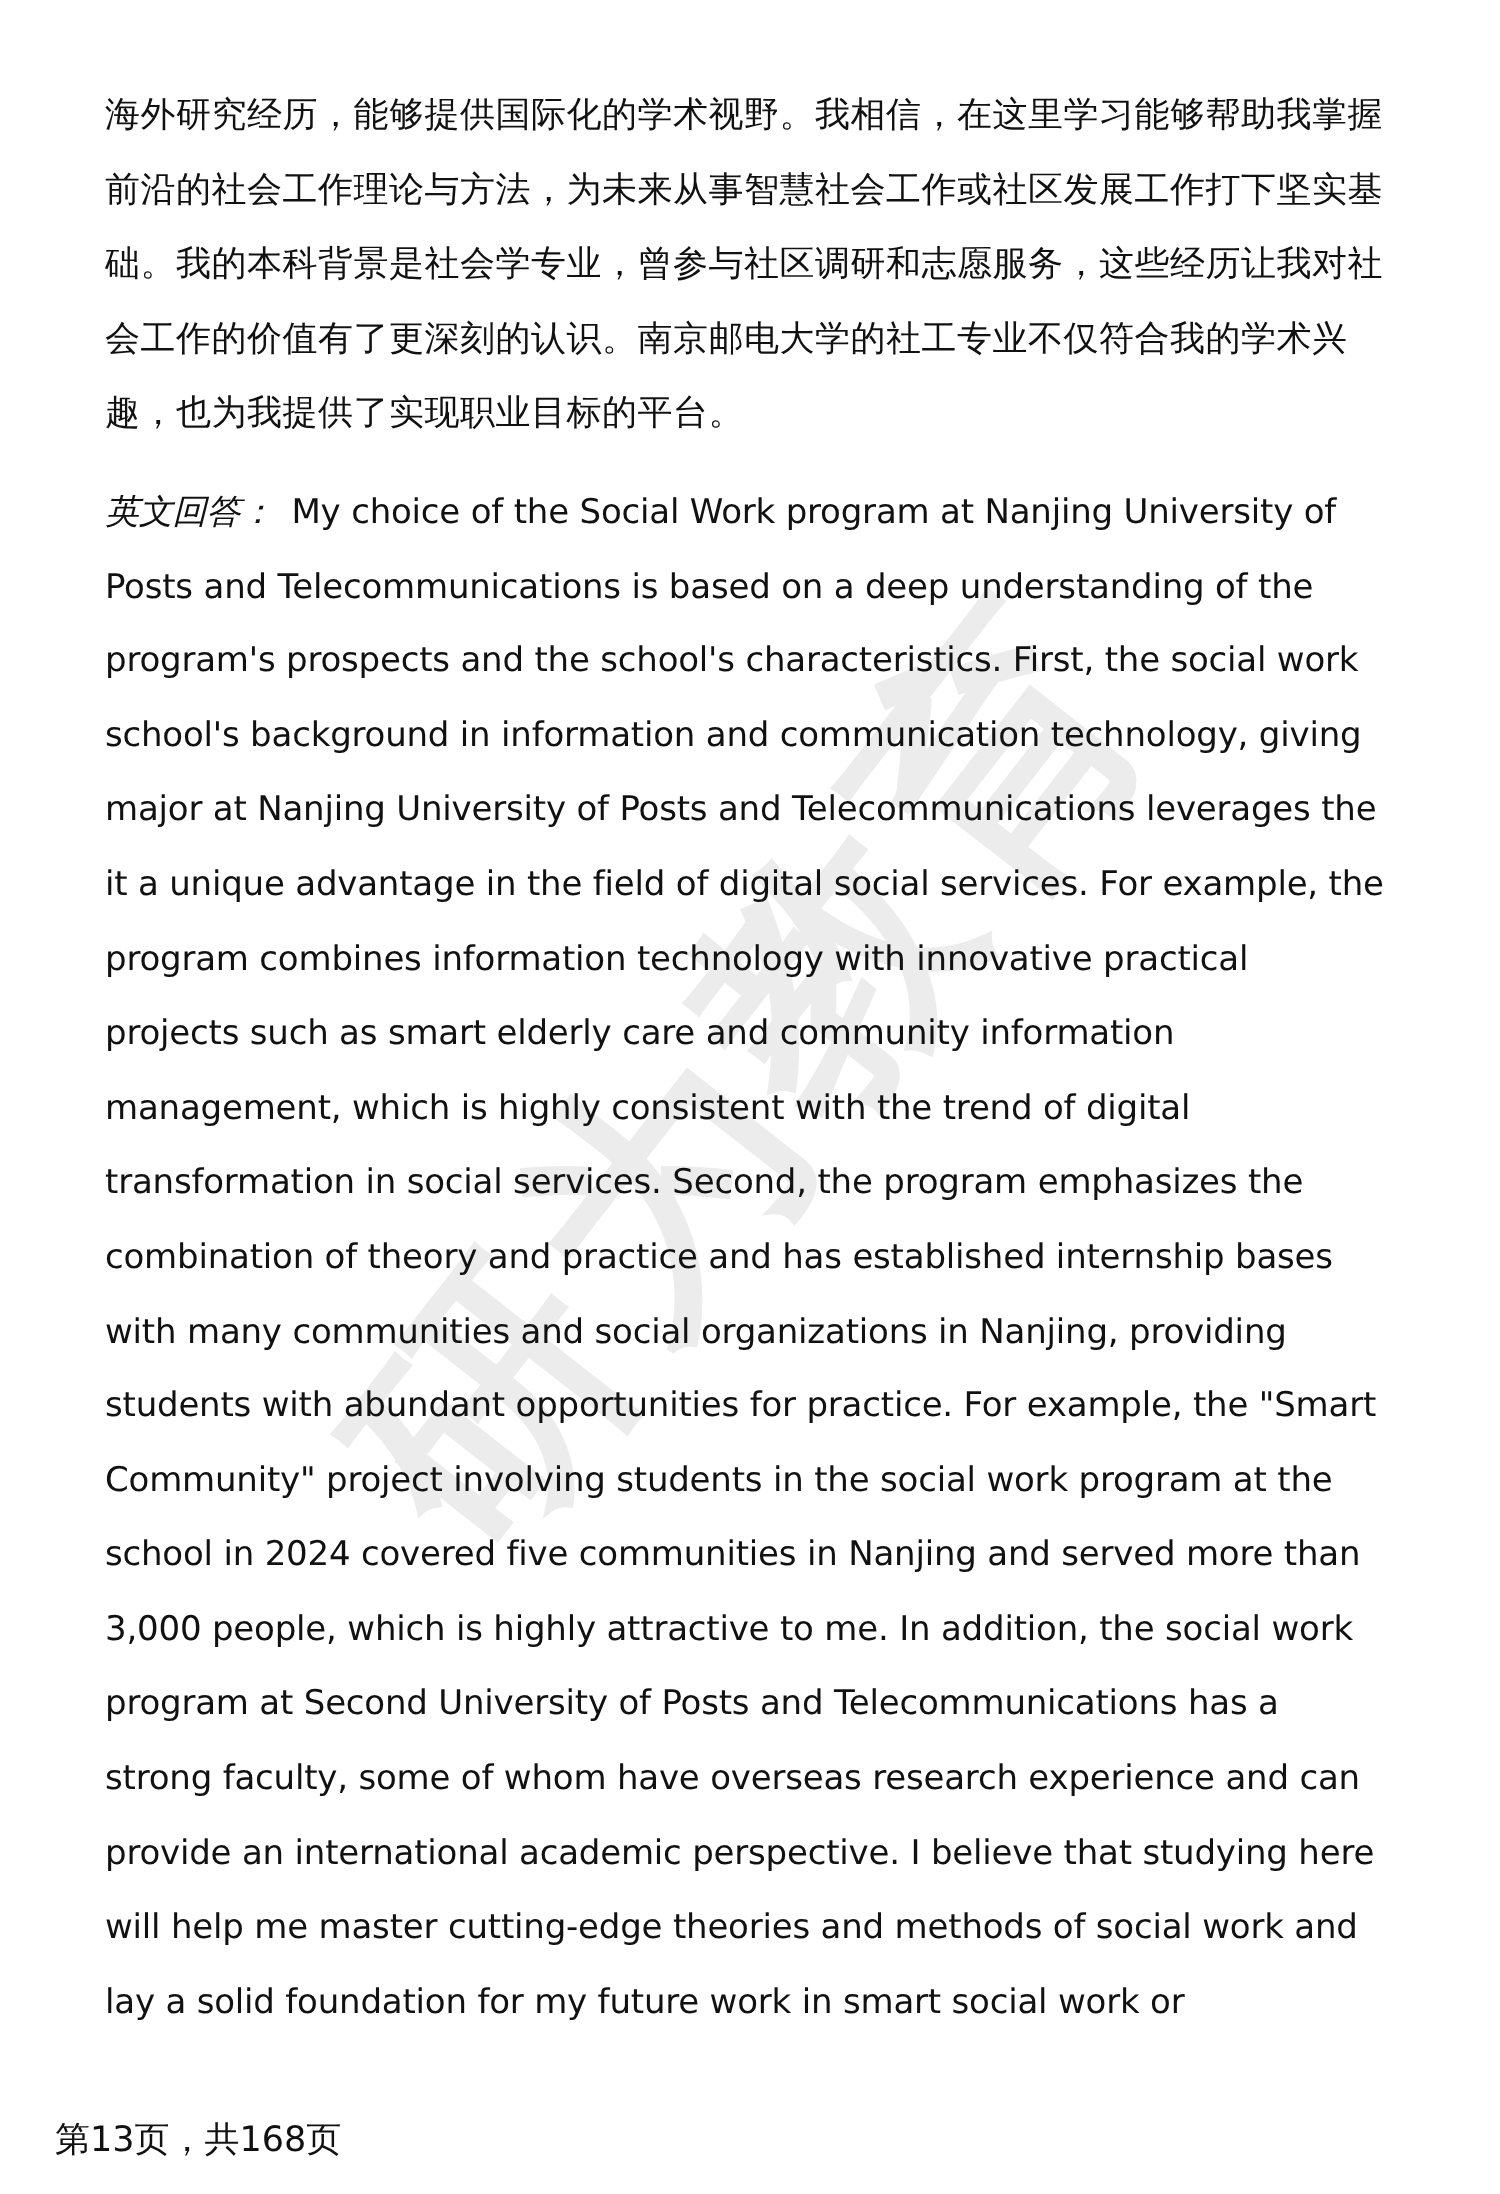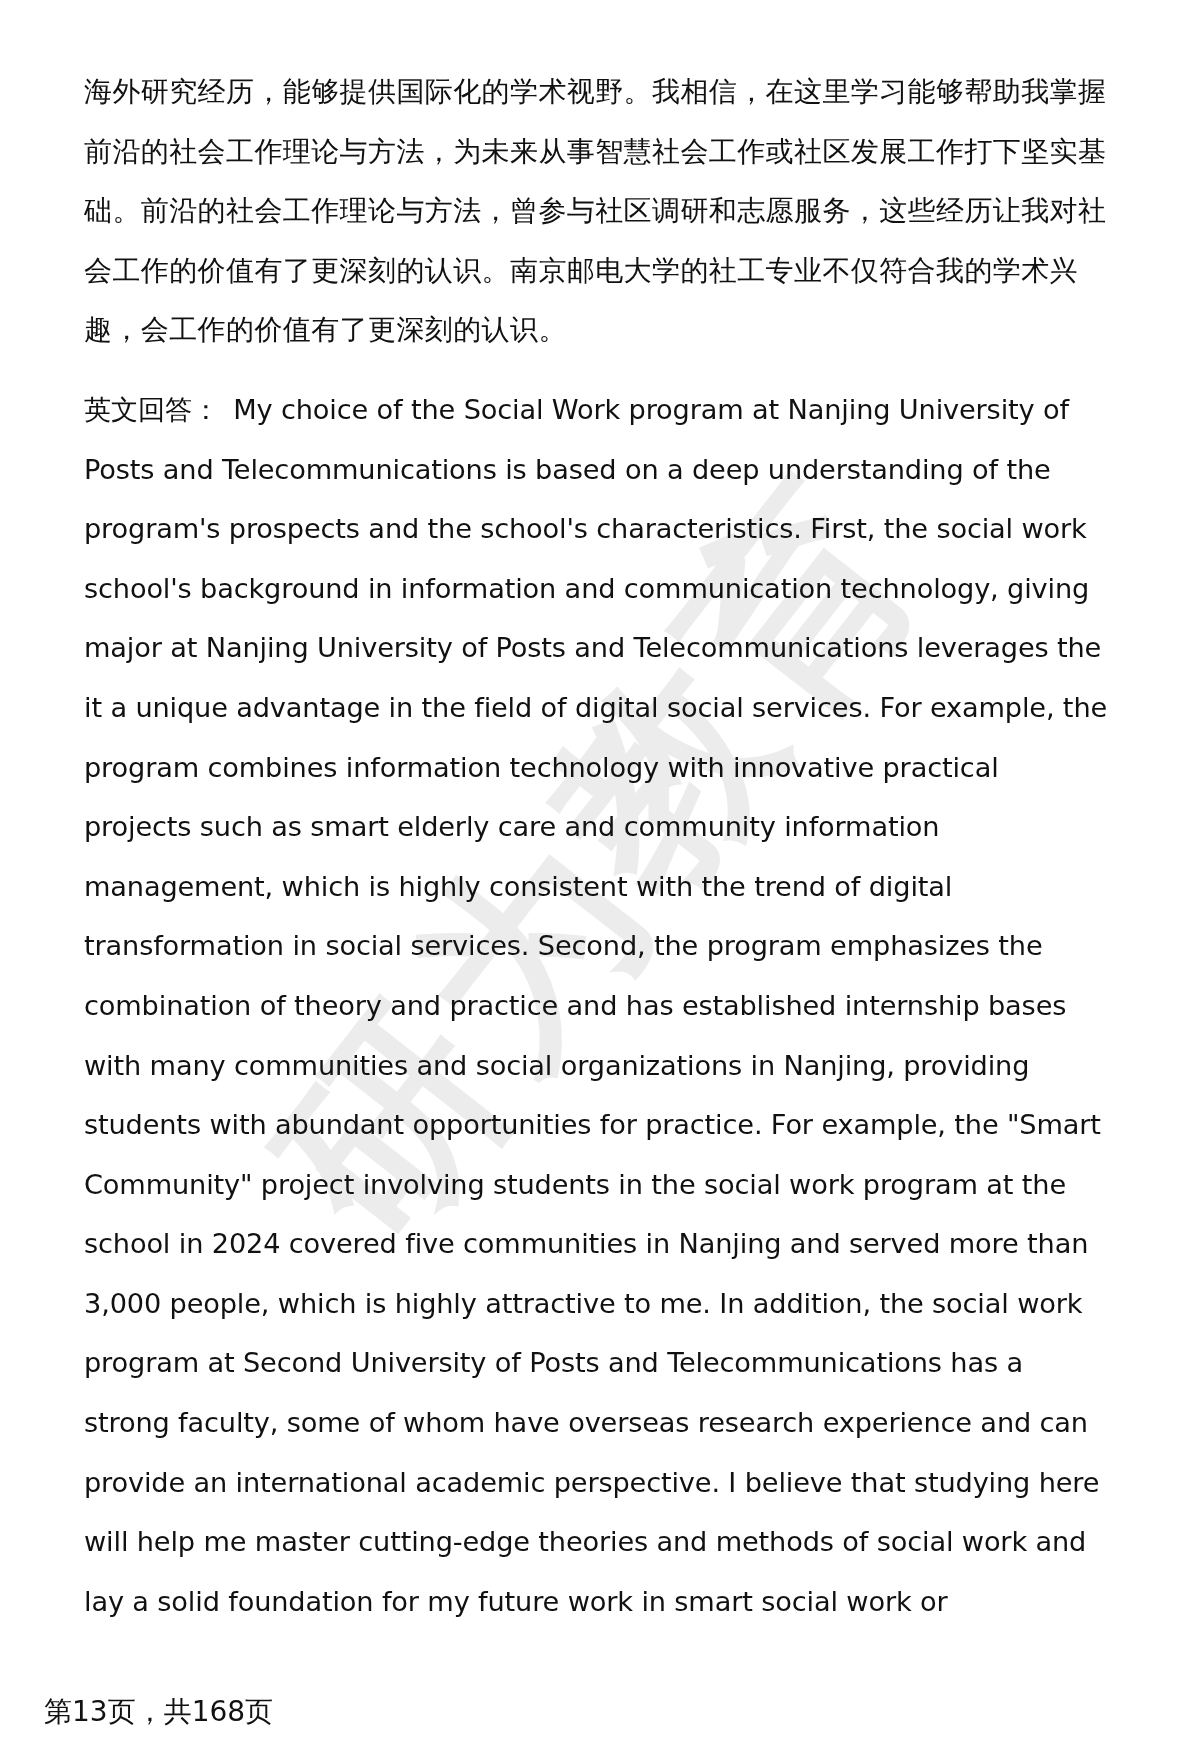--- a/index.html
+++ b/index.html
@@ -59,20 +59,21 @@
       overflow-wrap: break-word;
       font-size: 27.2px;
       letter-spacing: -0.15px;
     }
     .line {
       display: block;
       white-space: nowrap;
     }
     .label {
       margin-right: 14px;
+      font-style: italic;
     }
     .footer {
       position: absolute;
       left: 0;
       width: 1200px;
       top: 1693px;
       font-size: 28px;
       color: #111111;
       z-index: 1;
       padding-left: 44px;
@@ -80,23 +81,23 @@
   </style>
 </head>
 <body>
 
 <div class="watermark">研为教育</div>
 
 <div class="page">
   <p class="para para-cn">
     <span class="line">海外研究经历，能够提供国际化的学术视野。我相信，在这里学习能够帮助我掌握</span>
     <span class="line">前沿的社会工作理论与方法，为未来从事智慧社会工作或社区发展工作打下坚实基</span>
-    <span class="line">础。前沿的社会工作理论与方法，曾参与社区调研和志愿服务，这些经历让我对社</span>
+    <span class="line">础。我的本科背景是社会学专业，曾参与社区调研和志愿服务，这些经历让我对社</span>
     <span class="line">会工作的价值有了更深刻的认识。南京邮电大学的社工专业不仅符合我的学术兴</span>
-    <span class="line">趣，会工作的价值有了更深刻的认识。</span>
+    <span class="line">趣，也为我提供了实现职业目标的平台。</span>
   </p>
 
   <p class="para para-en">
     <span class="line"><span class="label">英文回答：</span><span>My choice of the Social Work program at Nanjing University of</span></span>
     <span class="line">Posts and Telecommunications is based on a deep understanding of the</span>
     <span class="line">program's prospects and the school's characteristics. First, the social work</span>
     <span class="line">school's background in information and communication technology, giving</span>
     <span class="line">major at Nanjing University of Posts and Telecommunications leverages the</span>
     <span class="line">it a unique advantage in the field of digital social services. For example, the</span>
     <span class="line">program combines information technology with innovative practical</span>

